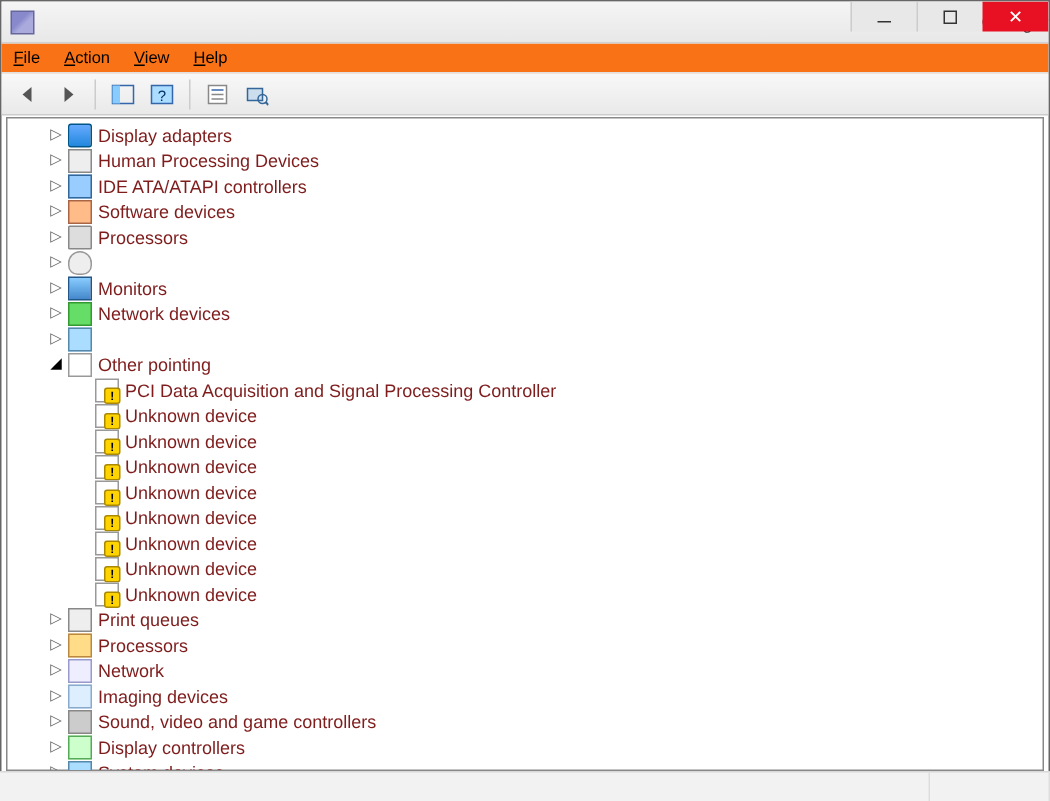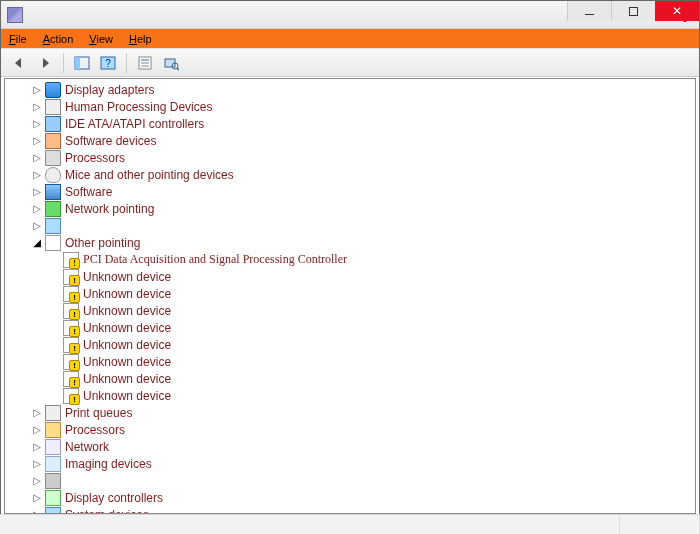--- a/index.html
+++ b/index.html
@@ -263,42 +263,41 @@
         <span class="label">Software devices</span>
       </div>
       <div class="node" style="padding-left: 26px;">
         <span class="expander">▷</span>
         <span class="icon ic-keyboard"></span>
         <span class="label">Processors</span>
       </div>
       <div class="node" style="padding-left: 26px;">
         <span class="expander">▷</span>
         <span class="icon ic-mouse"></span>
-        <span class="label">Mice and other pointing devices</span>
       </div>
       <div class="node" style="padding-left: 26px;">
         <span class="expander">▷</span>
         <span class="icon ic-monitor"></span>
-        <span class="label">Software</span>
+        <span class="label">Monitors</span>
       </div>
       <div class="node" style="padding-left: 26px;">
         <span class="expander">▷</span>
         <span class="icon ic-network"></span>
-        <span class="label">Network pointing</span>
+        <span class="label">Network devices</span>
       </div>
       <div class="node" style="padding-left: 26px;">
         <span class="expander">▷</span>
         <span class="icon ic-netinf"></span>
       </div>
       <div class="node" style="padding-left: 26px;">
         <span class="expander" style="color: rgb(0, 0, 0);">◢</span>
         <span class="icon ic-other"></span>
         <span class="label">Other pointing</span>
       </div>
-      <div class="node" style="padding-left: 44px; font-family: Liberation Serif, serif;">
+      <div class="node" style="padding-left: 44px;">
         <span class="expander"></span>
         <span class="icon ic-other warn"></span>
         <span class="label">PCI Data Acquisition and Signal Processing Controller</span>
       </div>
       <div class="node" style="padding-left: 44px;">
         <span class="expander"></span>
         <span class="icon ic-other warn"></span>
         <span class="label">Unknown device</span>
       </div>
       <div class="node" style="padding-left: 44px;">
@@ -352,20 +351,21 @@
         <span class="label">Network</span>
       </div>
       <div class="node" style="padding-left: 26px;">
         <span class="expander">▷</span>
         <span class="icon ic-software"></span>
         <span class="label">Imaging devices</span>
       </div>
       <div class="node" style="padding-left: 26px;">
         <span class="expander">▷</span>
         <span class="icon ic-sound"></span>
+        <span class="label">Sound, video and game controllers</span>
       </div>
       <div class="node" style="padding-left: 26px;">
         <span class="expander">▷</span>
         <span class="icon ic-storage"></span>
         <span class="label">Display controllers</span>
       </div>
       <div class="node" style="padding-left: 26px;">
         <span class="expander">▷</span>
         <span class="icon ic-system"></span>
         <span class="label">System devices</span>

